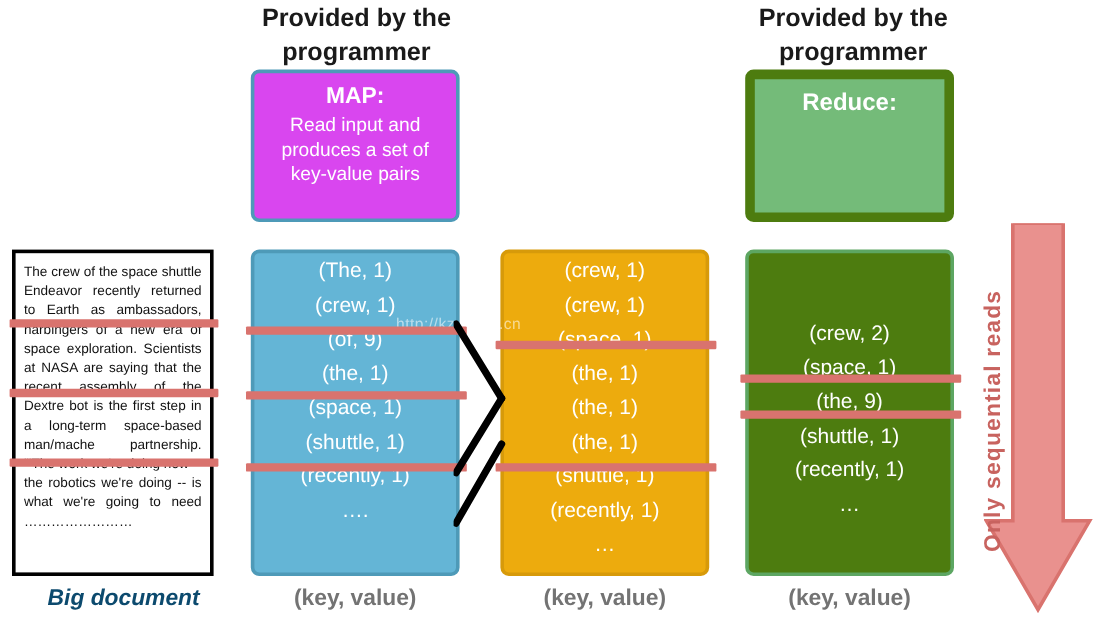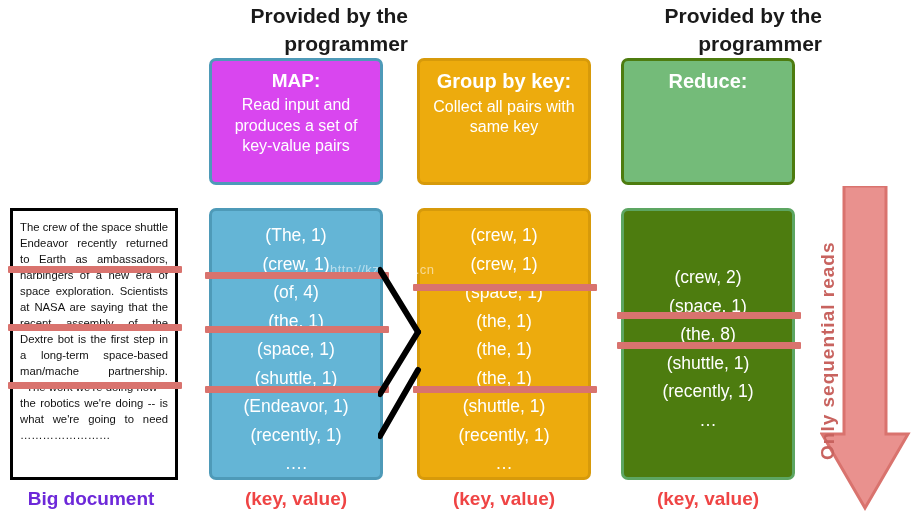--- a/index.html
+++ b/index.html
@@ -16,21 +16,21 @@
   }
   .stage {
     position: relative;
     width: 920px;
     height: 529px;
   }
 
   
   .col-header {
     position: absolute;
-    text-align: right;
+    text-align: center;
     font-weight: bold;
     font-size: 21px;
     color: #1a1a1a;
     line-height: 1.32;
   }
   #header-map { left: 186px; top: 2px; width: 222px; }
   #header-reduce { left: 600px; top: 2px; width: 222px; }
 
   
   .desc-box {
@@ -58,21 +58,21 @@
     border: 3px solid #4e9ab8;
   }
   #desc-group {
     left: 417px; top: 58px; width: 174px; height: 127px;
     background: #edab0d;
     border: 3px solid #d79a0a;
   }
   #desc-reduce {
     left: 621px; top: 58px; width: 174px; height: 127px;
     background: #74bb79;
-    border: 3px solid #4d7c0f;
+    border: 8px solid #4d7c0f;
   }
   #desc-group .desc-title { font-size: 20px; }
   #desc-reduce .desc-title { font-size: 20px; }
 
   
   #doc-box {
     position: absolute;
     left: 10px; top: 208px;
     width: 168px; height: 272px;
     border: 3px solid #000000;
@@ -88,21 +88,20 @@
 
   
   .data-box {
     position: absolute;
     border-radius: 7px;
     box-sizing: border-box;
     text-align: center;
     color: #ffffff;
     font-size: 17.5px;
     line-height: 1.63;
-    padding-top: 10px;
     overflow: hidden;
   }
   #data-map {
     left: 209px; top: 208px; width: 174px; height: 272px;
     background: #64b5d6; border: 3px solid #4e9ab8;
   }
   #data-group {
     left: 417px; top: 208px; width: 174px; height: 272px;
     background: #edab0d; border: 3px solid #d79a0a;
   }
@@ -112,23 +111,23 @@
     padding-top: 52px;
   }
   .data-line { display: block; }
 
   
   .footer-label {
     position: absolute;
     text-align: center;
     font-weight: bold;
     font-size: 19px;
-    color: #ef4444;
-  }
-  #footer-doc { left: 2px; top: 488px; width: 178px; color: #6d28d9; }
+    color: #737373;
+  }
+  #footer-doc { left: 14px; top: 488px; width: 178px; color: #0c4a6e; font-style: italic; }
   #footer-map { left: 209px; top: 488px; width: 174px; }
   #footer-group { left: 417px; top: 488px; width: 174px; }
   #footer-reduce { left: 621px; top: 488px; width: 174px; }
 
   
   .red-bar {
     position: absolute;
     background: #d9736e;
     height: 7px;
     border-radius: 1px;
@@ -197,58 +196,53 @@
   <div class="col-header" id="header-reduce">
     <span>Provided by the</span>
     <br>
     <span>programmer</span>
   </div>
 
   <div class="desc-box" id="desc-map">
     <span class="desc-title">MAP:</span>
     <span class="desc-body">Read input and produces a set of key-value pairs</span>
   </div>
-  <div class="desc-box" id="desc-group">
-    <span class="desc-title">Group by key:</span>
-    <span class="desc-body">Collect all pairs with same key</span>
-  </div>
   <div class="desc-box" id="desc-reduce">
     <span class="desc-title">Reduce:</span>
   </div>
 
   <div id="doc-box">
     <span>The crew of the space shuttle Endeavor recently returned to Earth as ambassadors, harbingers of a new era of space exploration. Scientists at NASA are saying that the recent assembly of the Dextre bot is the first step in a long-term space-based man/mache partnership. '"The work we're doing now -- the robotics we're doing -- is what we're going to need ……………………</span>
   </div>
 
   <div class="data-box" id="data-map">
       <span class="data-line">(The, 1)</span>
       <span class="data-line">(crew, 1)</span>
-      <span class="data-line">(of, 4)</span>
+      <span class="data-line">(of, 9)</span>
       <span class="data-line">(the, 1)</span>
       <span class="data-line">(space, 1)</span>
       <span class="data-line">(shuttle, 1)</span>
-      <span class="data-line">(Endeavor, 1)</span>
       <span class="data-line">(recently, 1)</span>
       <span class="data-line">….</span>
     </div>
   <div class="data-box" id="data-group">
       <span class="data-line">(crew, 1)</span>
       <span class="data-line">(crew, 1)</span>
       <span class="data-line">(space, 1)</span>
       <span class="data-line">(the, 1)</span>
       <span class="data-line">(the, 1)</span>
       <span class="data-line">(the, 1)</span>
       <span class="data-line">(shuttle, 1)</span>
       <span class="data-line">(recently, 1)</span>
       <span class="data-line">…</span>
     </div>
   <div class="data-box" id="data-reduce">
       <span class="data-line">(crew, 2)</span>
       <span class="data-line">(space, 1)</span>
-      <span class="data-line">(the, 8)</span>
+      <span class="data-line">(the, 9)</span>
       <span class="data-line">(shuttle, 1)</span>
       <span class="data-line">(recently, 1)</span>
       <span class="data-line">…</span>
     </div>
 
   <div id="watermark">http://kzx.com.cn</div>
 
   <div class="red-bar" id="bar-doc-1"></div>
   <div class="red-bar" id="bar-doc-2"></div>
   <div class="red-bar" id="bar-doc-3"></div>

